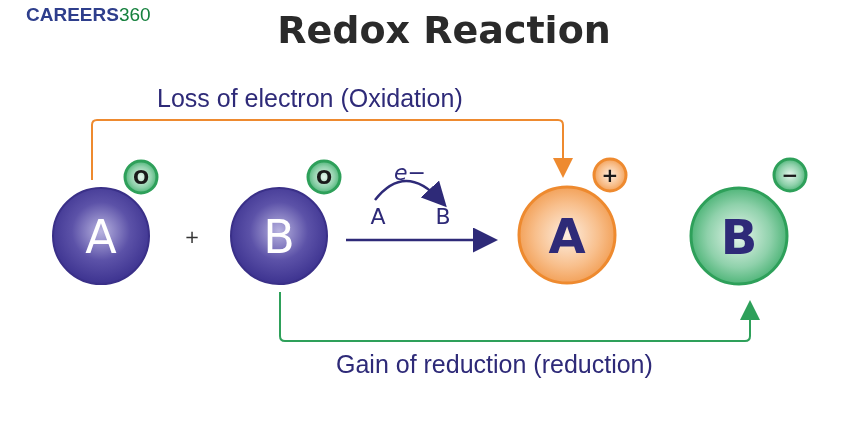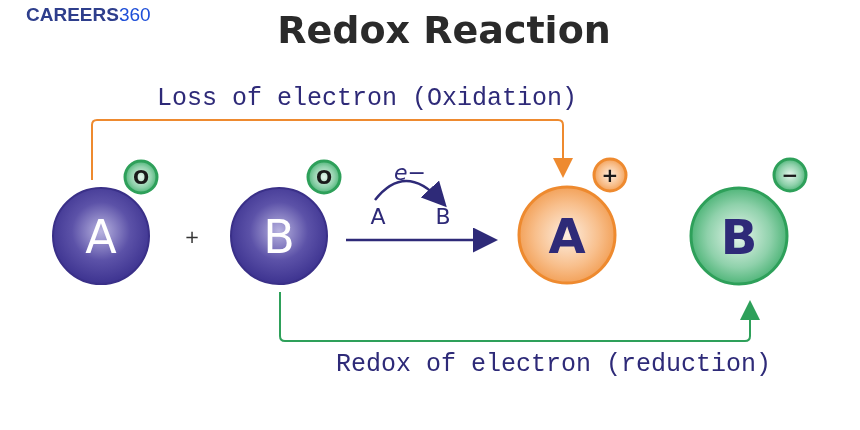--- a/index.html
+++ b/index.html
@@ -1,22 +1,22 @@
 <!DOCTYPE html>
 <html><head>
 <meta charset="utf-8">
 <style>
   html, body { margin:0; padding:0; background:#ffffff; }
   body { width:860px; height:430px; position:relative; overflow:hidden; font-family:"DejaVu Sans", sans-serif; }
   .logo { position:absolute; left:10px; top:4px; font-family:"Liberation Sans", sans-serif; font-size:19px; color:#2e3e8c; letter-spacing:0px; }
   .logo .brand { font-weight:bold;margin-left:16px; }
-  .logo .num { font-weight:normal; color:#1d4ed8; }
+  .logo .num { font-weight:normal; color:#15803d; }
   .title { position:absolute; left:0; width:888px; top:8px; text-align:center; font-family:"DejaVu Sans", sans-serif; font-weight:bold; font-size:38px; color:#2a2a2a; }
   svg { position:absolute; left:0; top:0; }
-  .lbl { position:absolute; color:#2e2a78; font-family:Liberation Mono, monospace; font-size:25px; white-space:nowrap; }
+  .lbl { position:absolute; color:#2e2a78; font-family:Liberation Sans, sans-serif; font-size:25px; white-space:nowrap; }
 </style>
 </head>
 <body>
 
 <div class="logo">
   <span class="brand">CAREERS</span><span class="num">360</span>
 </div>
 
 <div class="title">Redox Reaction</div>
 
@@ -84,13 +84,13 @@
 
   <g>
     <circle cx="739" cy="236" r="48" fill="url(#gGreen)" stroke="#2ea05a" stroke-width="3"></circle>
     <text x="739" y="254" text-anchor="middle" font-family="DejaVu Sans, sans-serif" font-weight="bold" font-size="48" fill="#2e2a78">B</text>
     <circle cx="790" cy="175" r="16" fill="url(#gGreen)" stroke="#2ea05a" stroke-width="3"></circle>
     <text x="790" y="182" text-anchor="middle" font-family="DejaVu Sans, sans-serif" font-weight="bold" font-size="20" fill="#1a1a1a">−</text>
   </g>
 </svg>
 
 <div class="lbl" style="left:157px; top:84px;">Loss of electron (Oxidation)</div>
-<div class="lbl" style="left:336px; top:350px;">Redox of electron (reduction)</div>
+<div class="lbl" style="left:336px; top:350px;">Gain of reduction (reduction)</div>
 
 </body></html>

